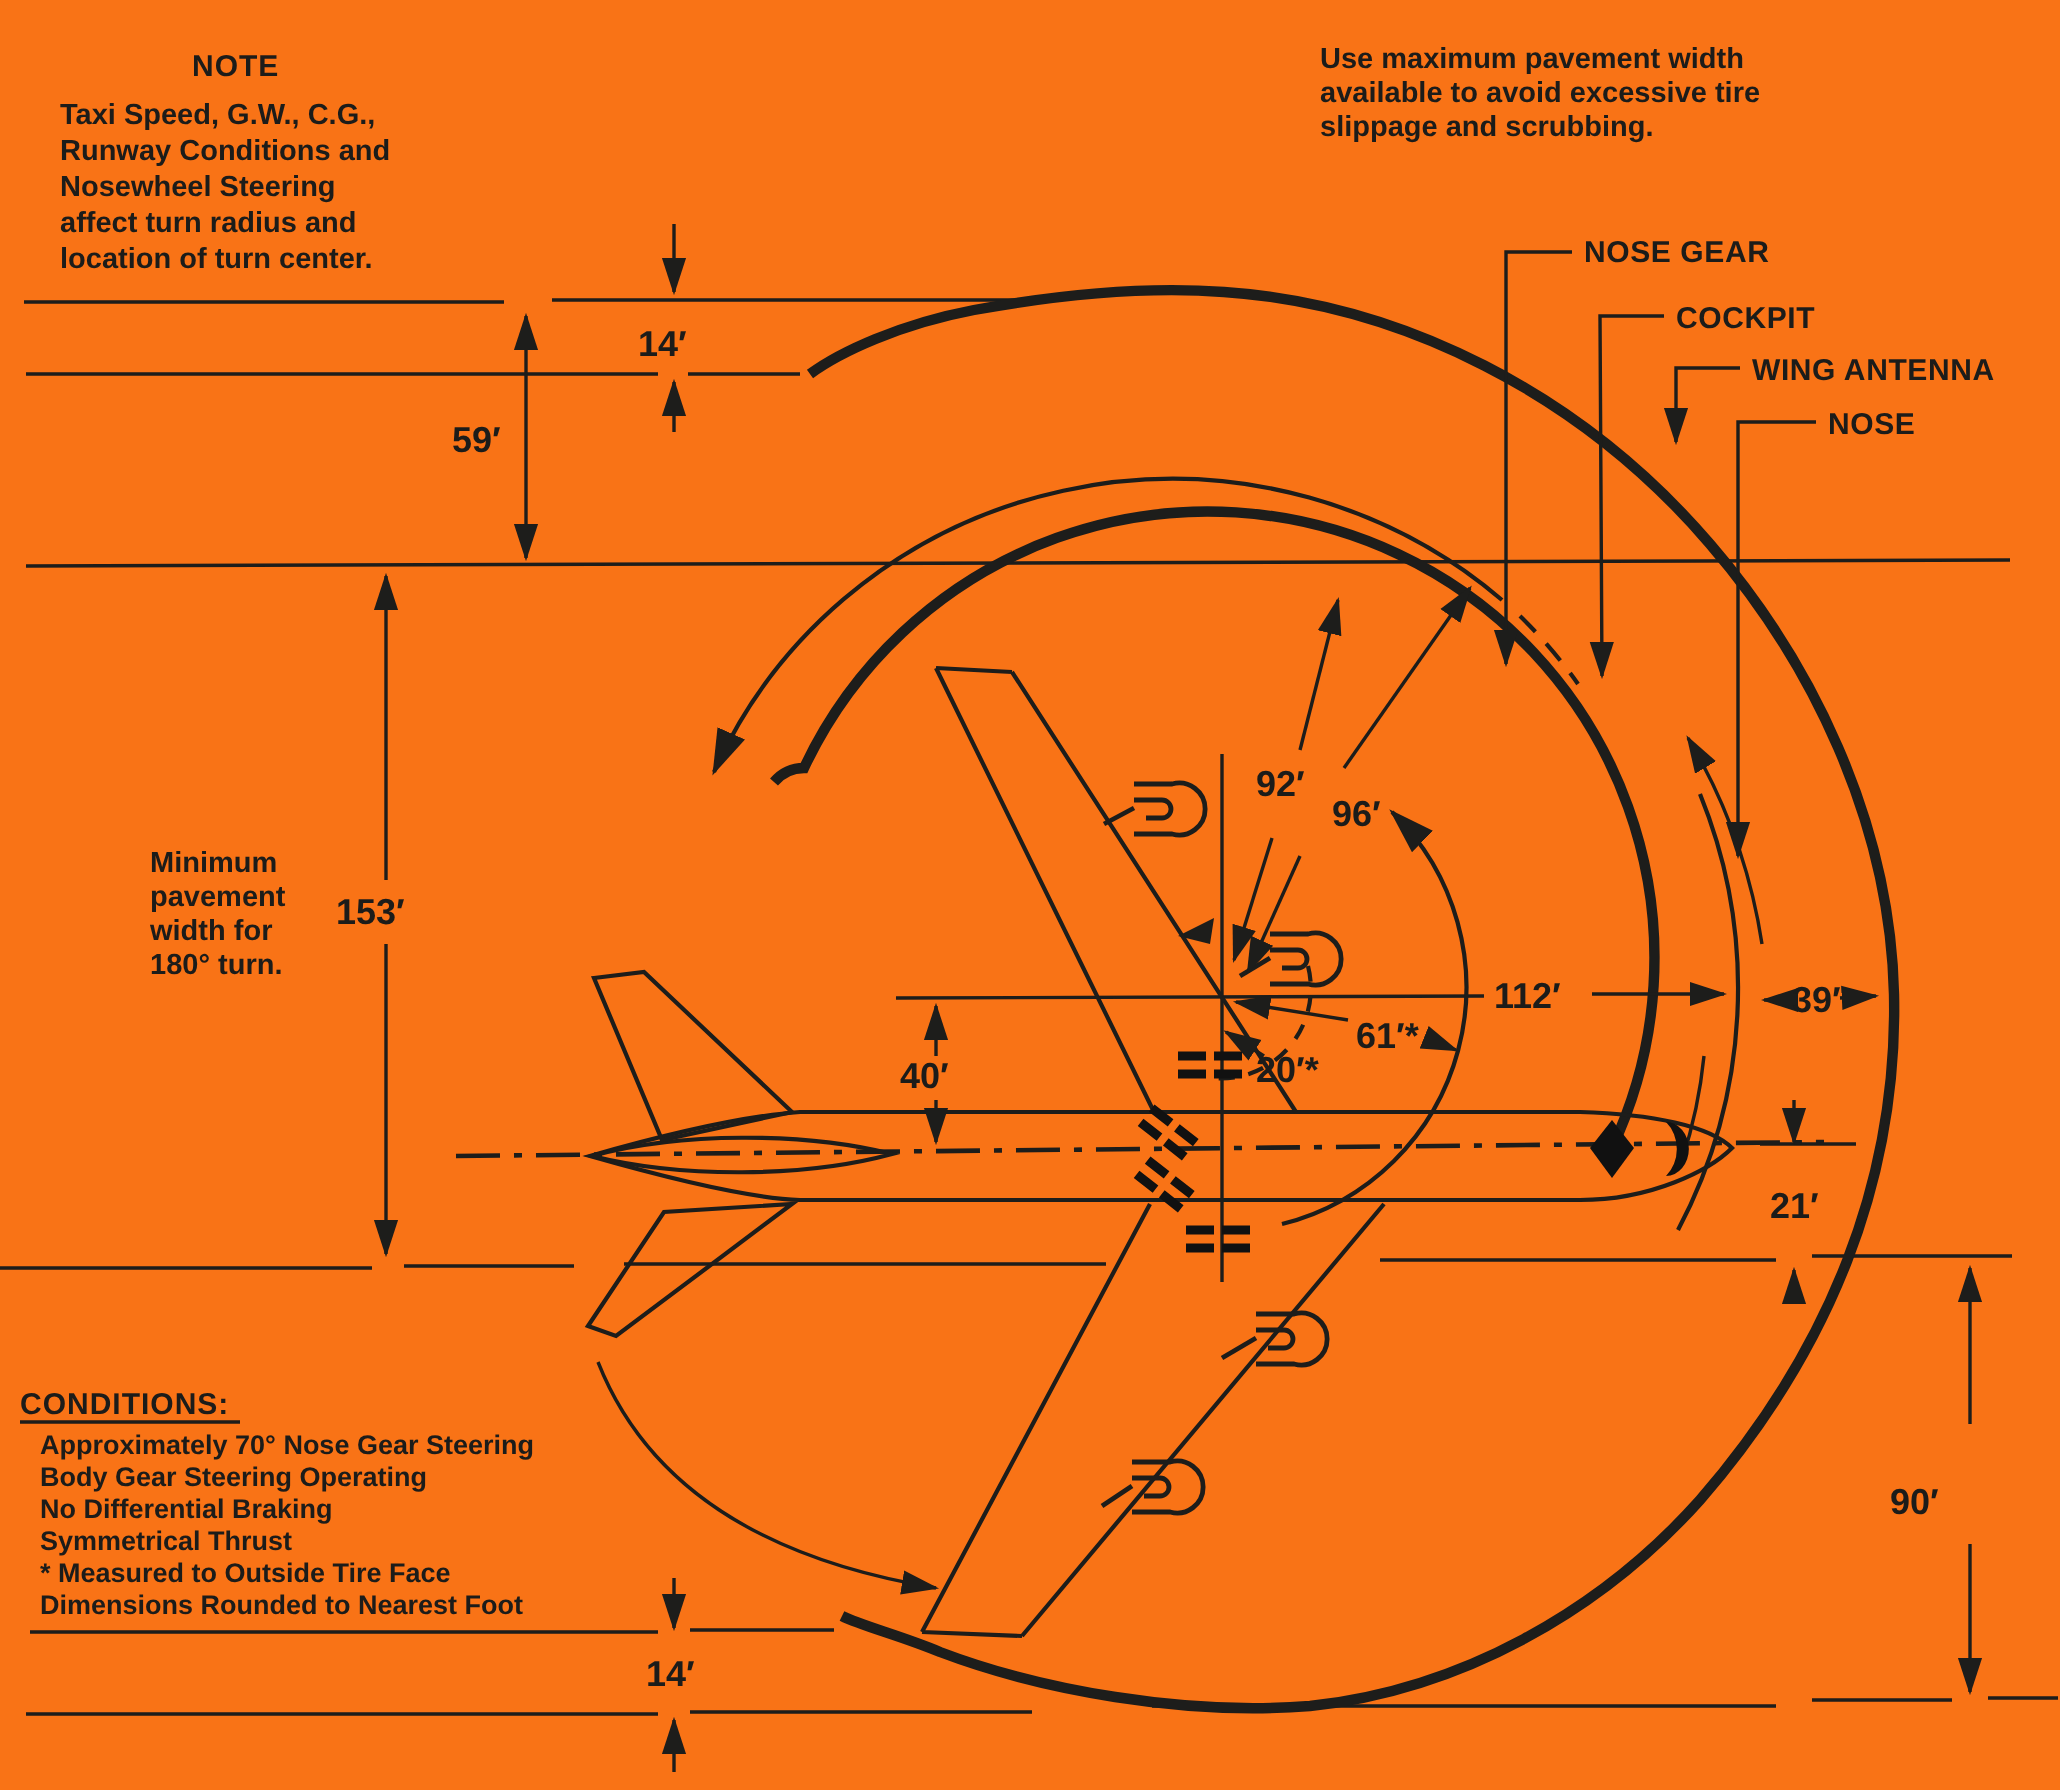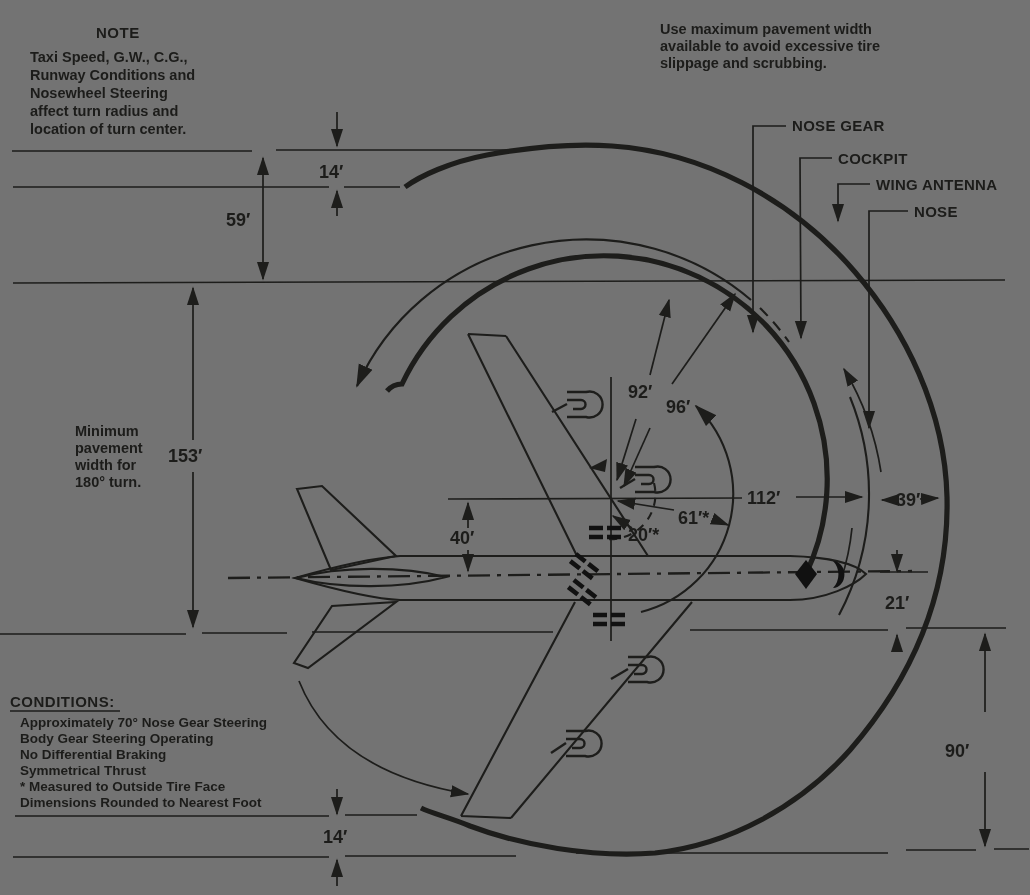--- a/index.html
+++ b/index.html
@@ -1,16 +1,16 @@
 <!DOCTYPE html>
 <html><head>
 <meta charset="utf-8">
 <style>
   html,body{margin:0;padding:0;background:#e8e8e6;}
-  .page{width:1030px;height:895px;background:#737373;position:relative;overflow:hidden;
+  .page{width:1030px;height:895px;background:#f97316;position:relative;overflow:hidden;
         font-family:"Liberation Sans", sans-serif;}
   svg text{font-family:"Liberation Sans", sans-serif;font-weight:700;fill:#1c1c1a;}
   .t14{font-size:14.5px;}
   .t13{font-size:13.5px;}
   .lbl{font-size:15px;letter-spacing:.3px;}
   .dim{font-size:18px;}
   .head{font-size:15px;letter-spacing:.5px;}
   .ink{stroke:#1d1d1b;fill:none;}
   .thin{stroke-width:1.7;}
   .med{stroke-width:2.1;}

